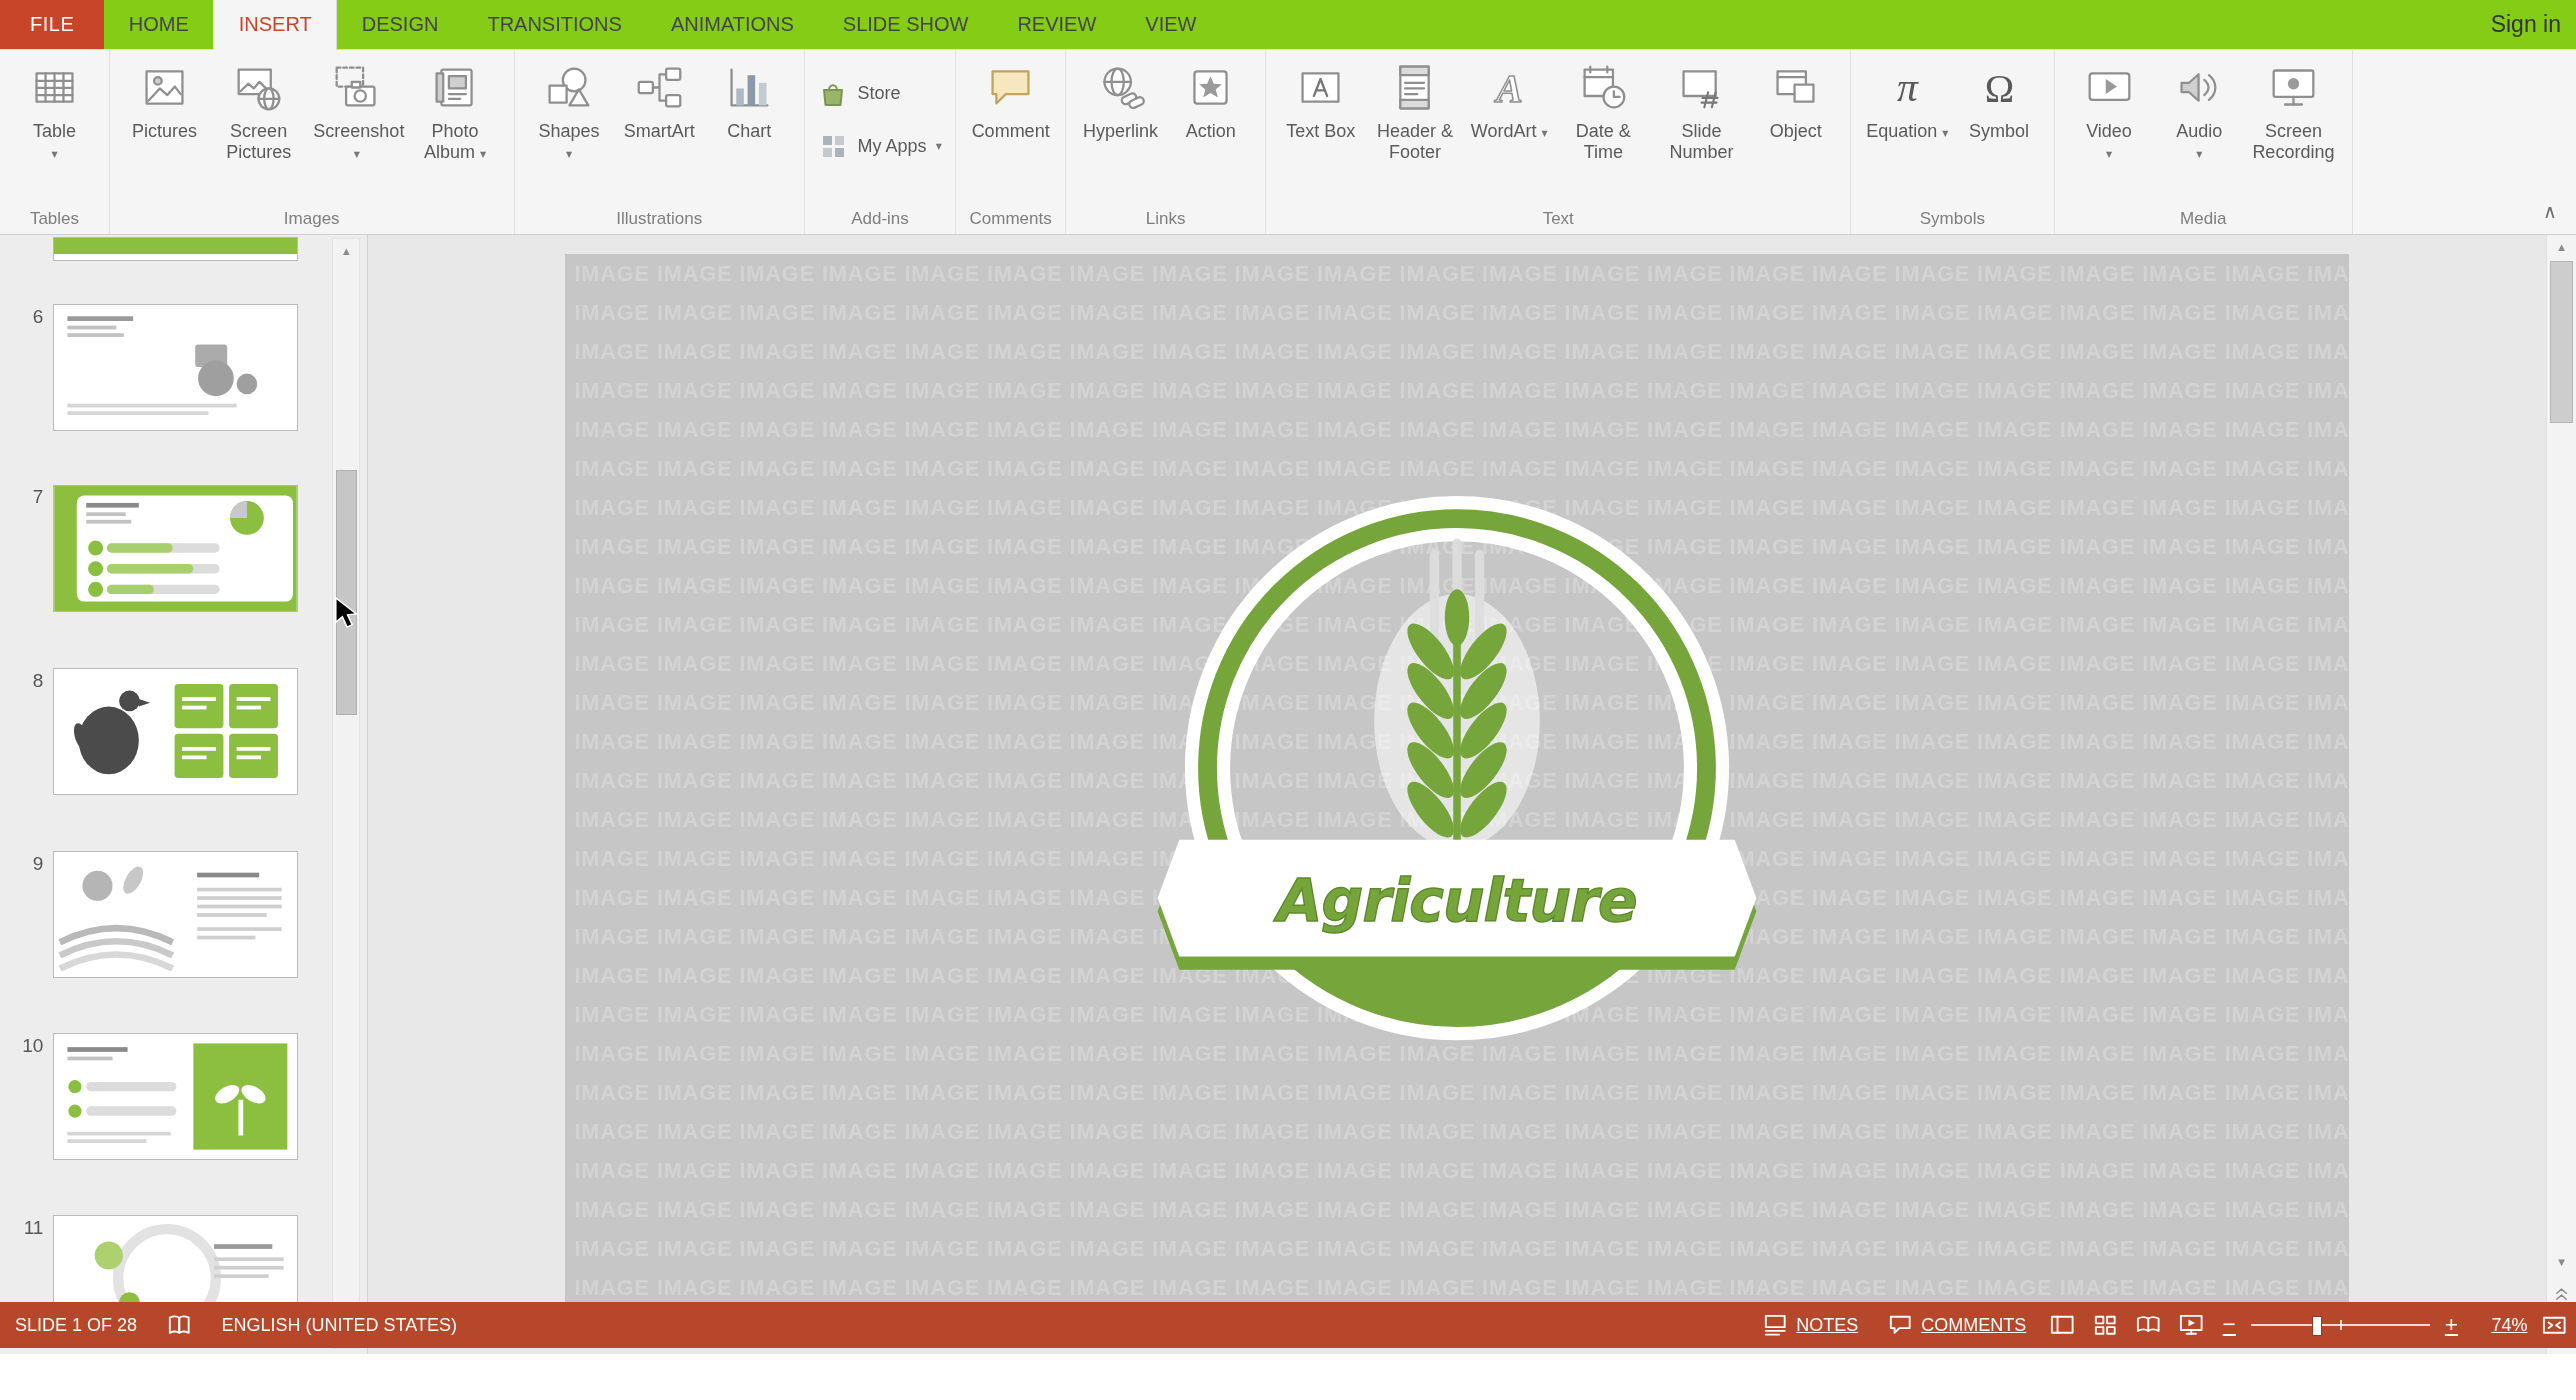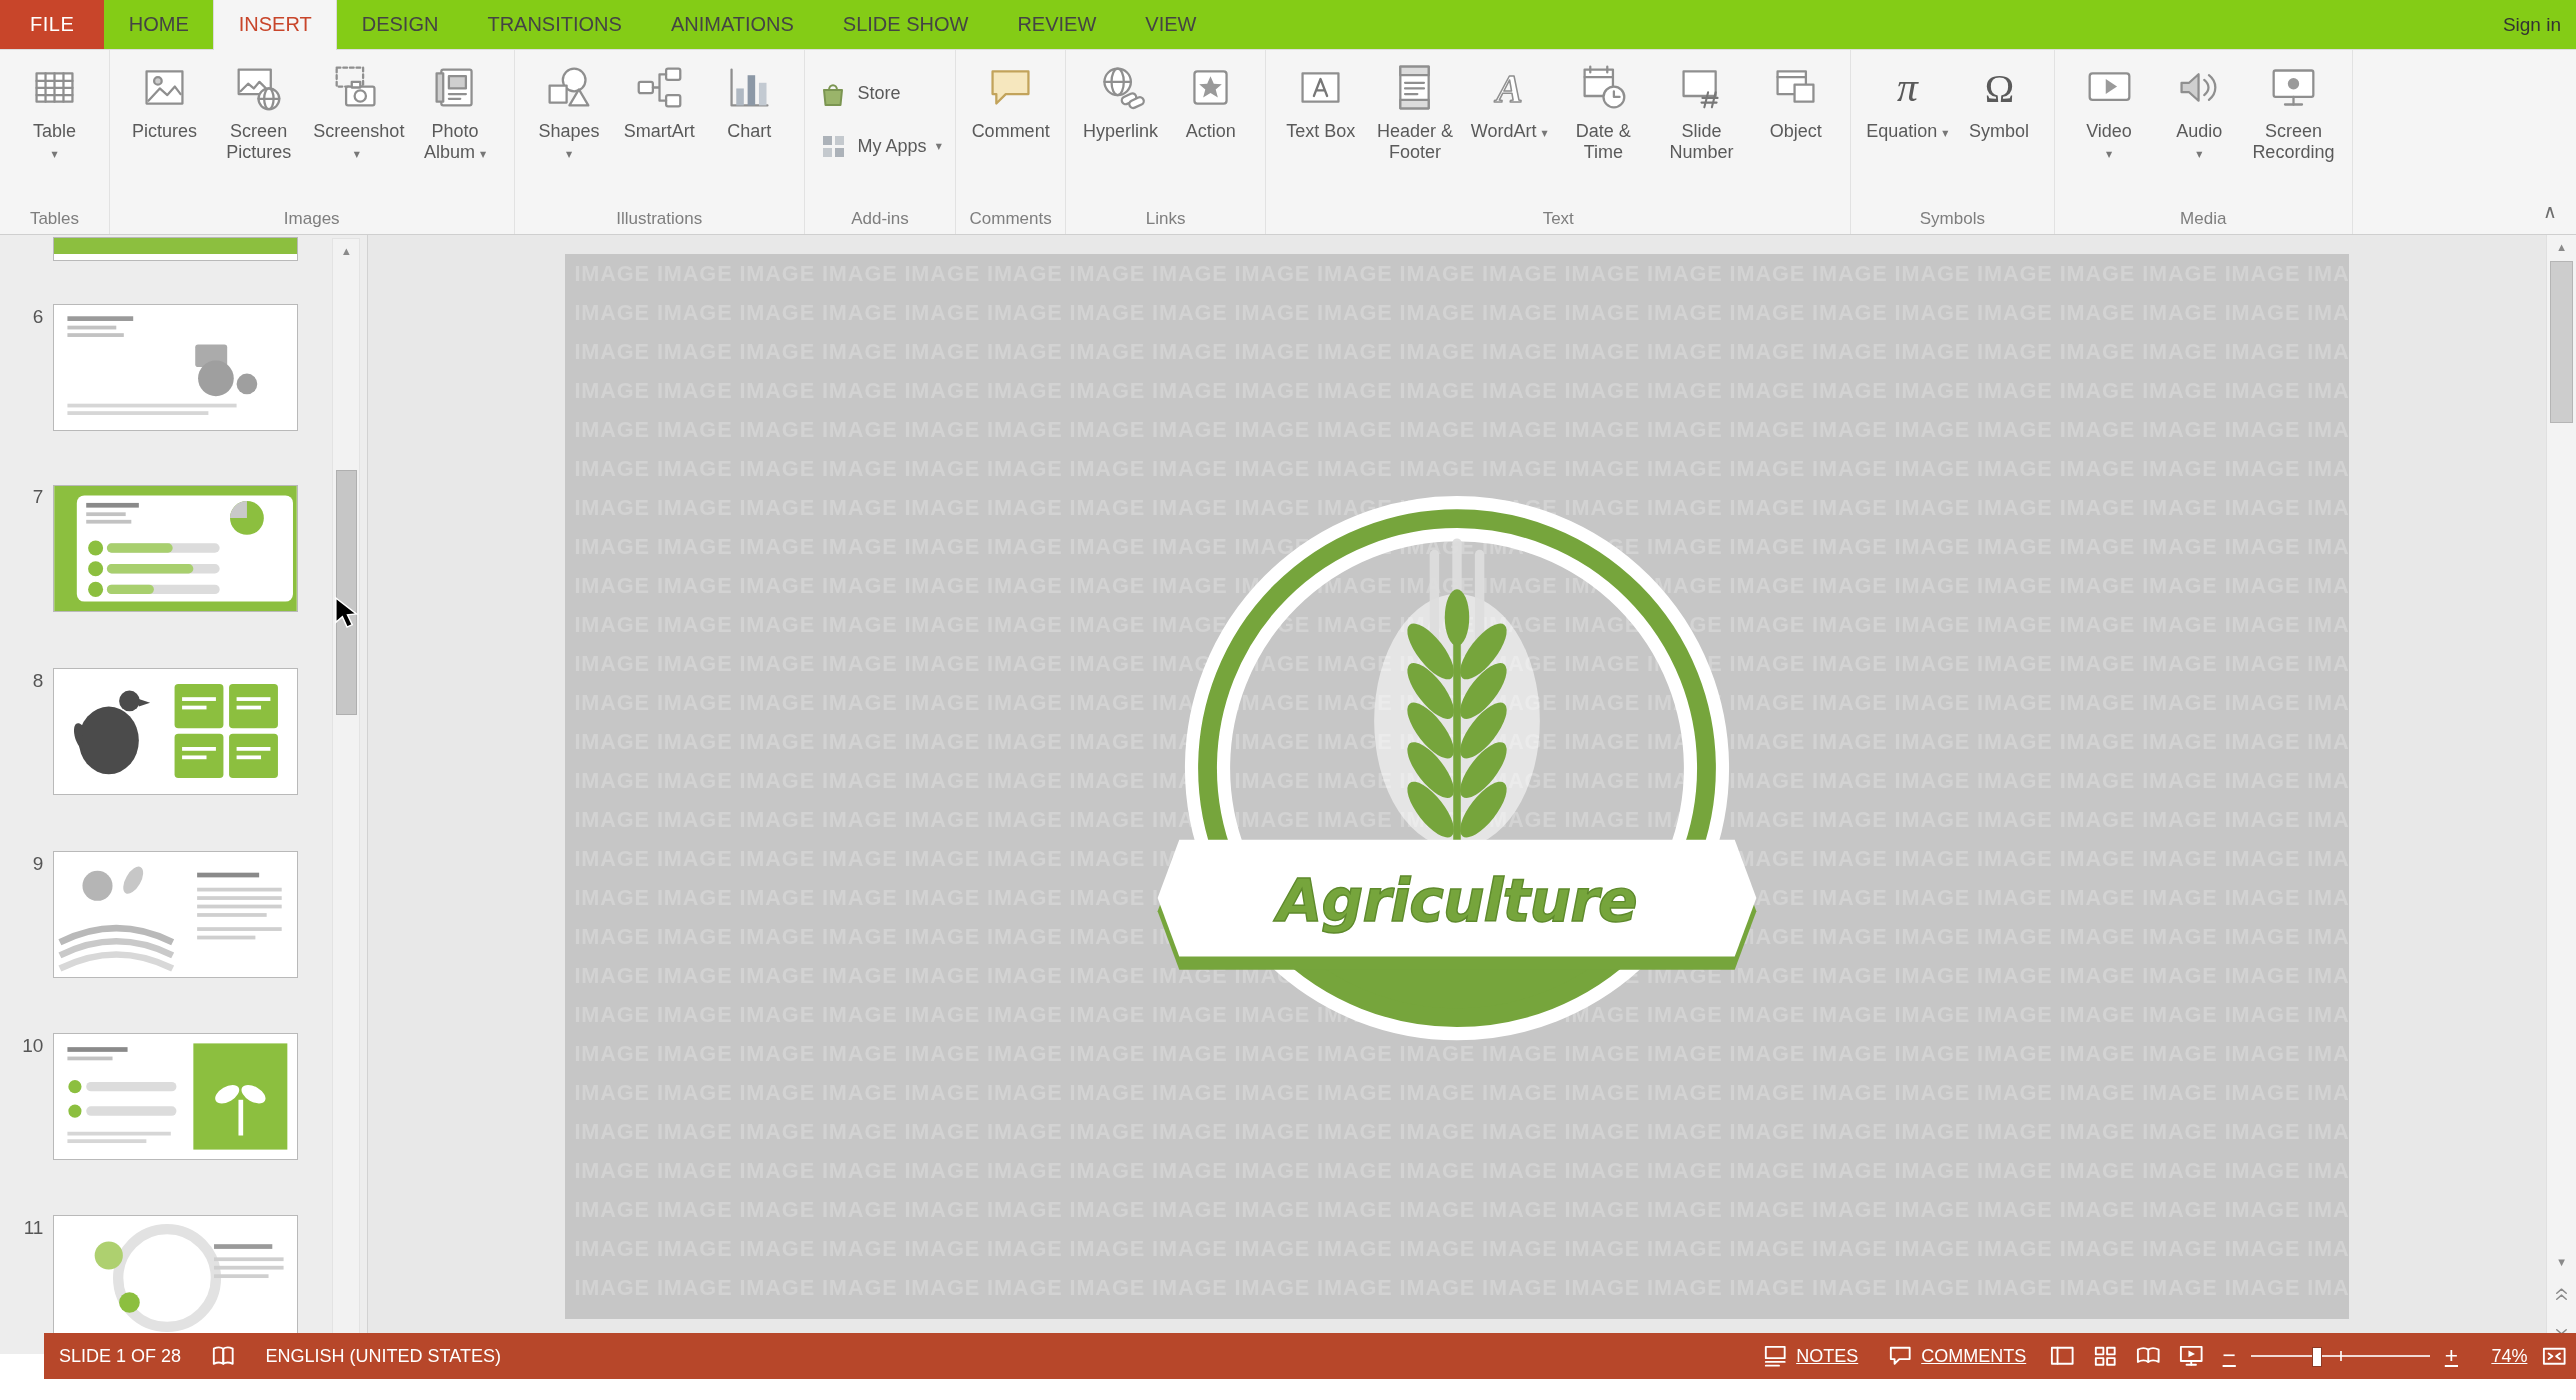--- a/index.html
+++ b/index.html
@@ -4,21 +4,21 @@
 <style>
   html,body{margin:0;padding:0;}
   body{width:2576px;height:1400px;overflow:hidden;font-family:"Liberation Sans",sans-serif;background:#fff;position:relative;}
   .page{position:absolute;inset:0;width:2576px;height:1400px;}
 
   
   .tabbar{position:absolute;top:0;left:0;right:0;height:49px;background:#84cc16;border-bottom:0.9px solid #DDD;display:flex;align-items:stretch;z-index:5;}
   .file-tab{background:#C8452A;color:#fff;padding:0 30px;display:flex;align-items:center;font-size:20px;letter-spacing:0.5px;}
   .tab{padding:0 24.5px;display:flex;align-items:center;font-size:20px;color:#444;cursor:default;}
   .tab.active{background:#F5F5F5;color:#C8452A;border-left:0.9px solid #DADADA;border-right:0.9px solid #DADADA;margin-bottom:-0.9px;z-index:6;}
-  .signin{margin-left:auto;padding-right:15px;display:flex;align-items:center;font-size:19px;color:#333;}
+  .signin{margin-left:auto;padding-right:15px;display:flex;align-items:center;font-size:23px;color:#333;}
 
   
   .ribbon{position:absolute;top:49px;left:0;right:0;height:185px;background:#F5F5F5;border-bottom:0.9px solid #CFCFCF;display:flex;align-items:stretch;z-index:4;}
   .rgroup{position:relative;display:flex;align-items:flex-start;padding:3.8px 9.4px 26px;border-right:0.9px solid #E2E2E2;}
   .glabel{position:absolute;bottom:4.7px;left:0;right:0;text-align:center;font-size:17px;color:#7E7E7E;white-space:nowrap;}
   .bigbtn{display:flex;flex-direction:column;align-items:center;padding:9.4px 5.6px 0;min-width:79px;text-align:center;color:#5A5A5A;font-size:18px;line-height:21.7px;border-radius:1.9px;}
   .bigbtn .icn{width:51px;height:51px;margin-bottom:7.5px;flex:none;}
   .blabel{max-width:87px;}
   .blabel.narrow{max-width:60px;}
   .caret{font-size:12.2px;color:#777;}
@@ -49,21 +49,21 @@
   .logo{position:absolute;left:50%;top:50%;transform:translate(-50%,-50%);}
   .cvsb{position:absolute;top:0;right:0;width:30px;height:1119px;background:#F3F3F3;border-left:0.9px solid #E0E0E0;box-sizing:border-box;display:flex;flex-direction:column;}
   .cvsb .sb-arr{flex:none;}
   .cv-track{flex:1;position:relative;}
   .cv-thumb{position:absolute;left:2.8px;right:2.8px;top:1.9px;height:160px;background:#CDCDCD;border:0.9px solid #B5B5B5;}
   .cv-btn{flex:none;height:40px;display:flex;align-items:center;justify-content:center;}
   .cv-btn svg{width:19px;height:21px;}
   .cv-btn svg path{stroke:#8a8a8a;stroke-width:2.4;fill:none;stroke-linecap:round;stroke-linejoin:round;}
 
   
-  .status{position:absolute;left:0;top:1333px;right:0;height:46px;background:#B7472A;color:#fff;display:flex;align-items:center;font-size:18px;z-index:5;margin-left:44px;}
+  .status{position:absolute;left:0;top:1302px;right:0;height:46px;background:#B7472A;color:#fff;display:flex;align-items:center;font-size:18px;z-index:5;}
   .st-item{padding:0 15px;display:flex;align-items:center;gap:8.5px;height:100%;white-space:nowrap;}
   .st-right{margin-left:auto;display:flex;align-items:center;height:100%;text-decoration:underline;}
   .sticn{width:24.5px;height:24.5px;}
   .sticn *{stroke:#FFFFFF;stroke-width:2;fill:none;stroke-linecap:round;stroke-linejoin:round;}
   .sticn .fd{fill:#fff;stroke:none;}
   .viewbtn{width:43px;height:100%;display:flex;align-items:center;justify-content:center;}
   .zbtn{width:32px;text-align:center;font-size:22.6px;}
   .ztrack{width:179px;height:2.8px;background:rgba(255,255,255,.8);position:relative;margin:0 5.6px;}
   .ztick{position:absolute;left:50%;top:-3.8px;width:1.9px;height:10.4px;background:rgba(255,255,255,.8);}
   .zthumb{position:absolute;left:34%;top:-7.5px;width:8.5px;height:18px;background:#fff;border:0.9px solid #8E3A24;}

